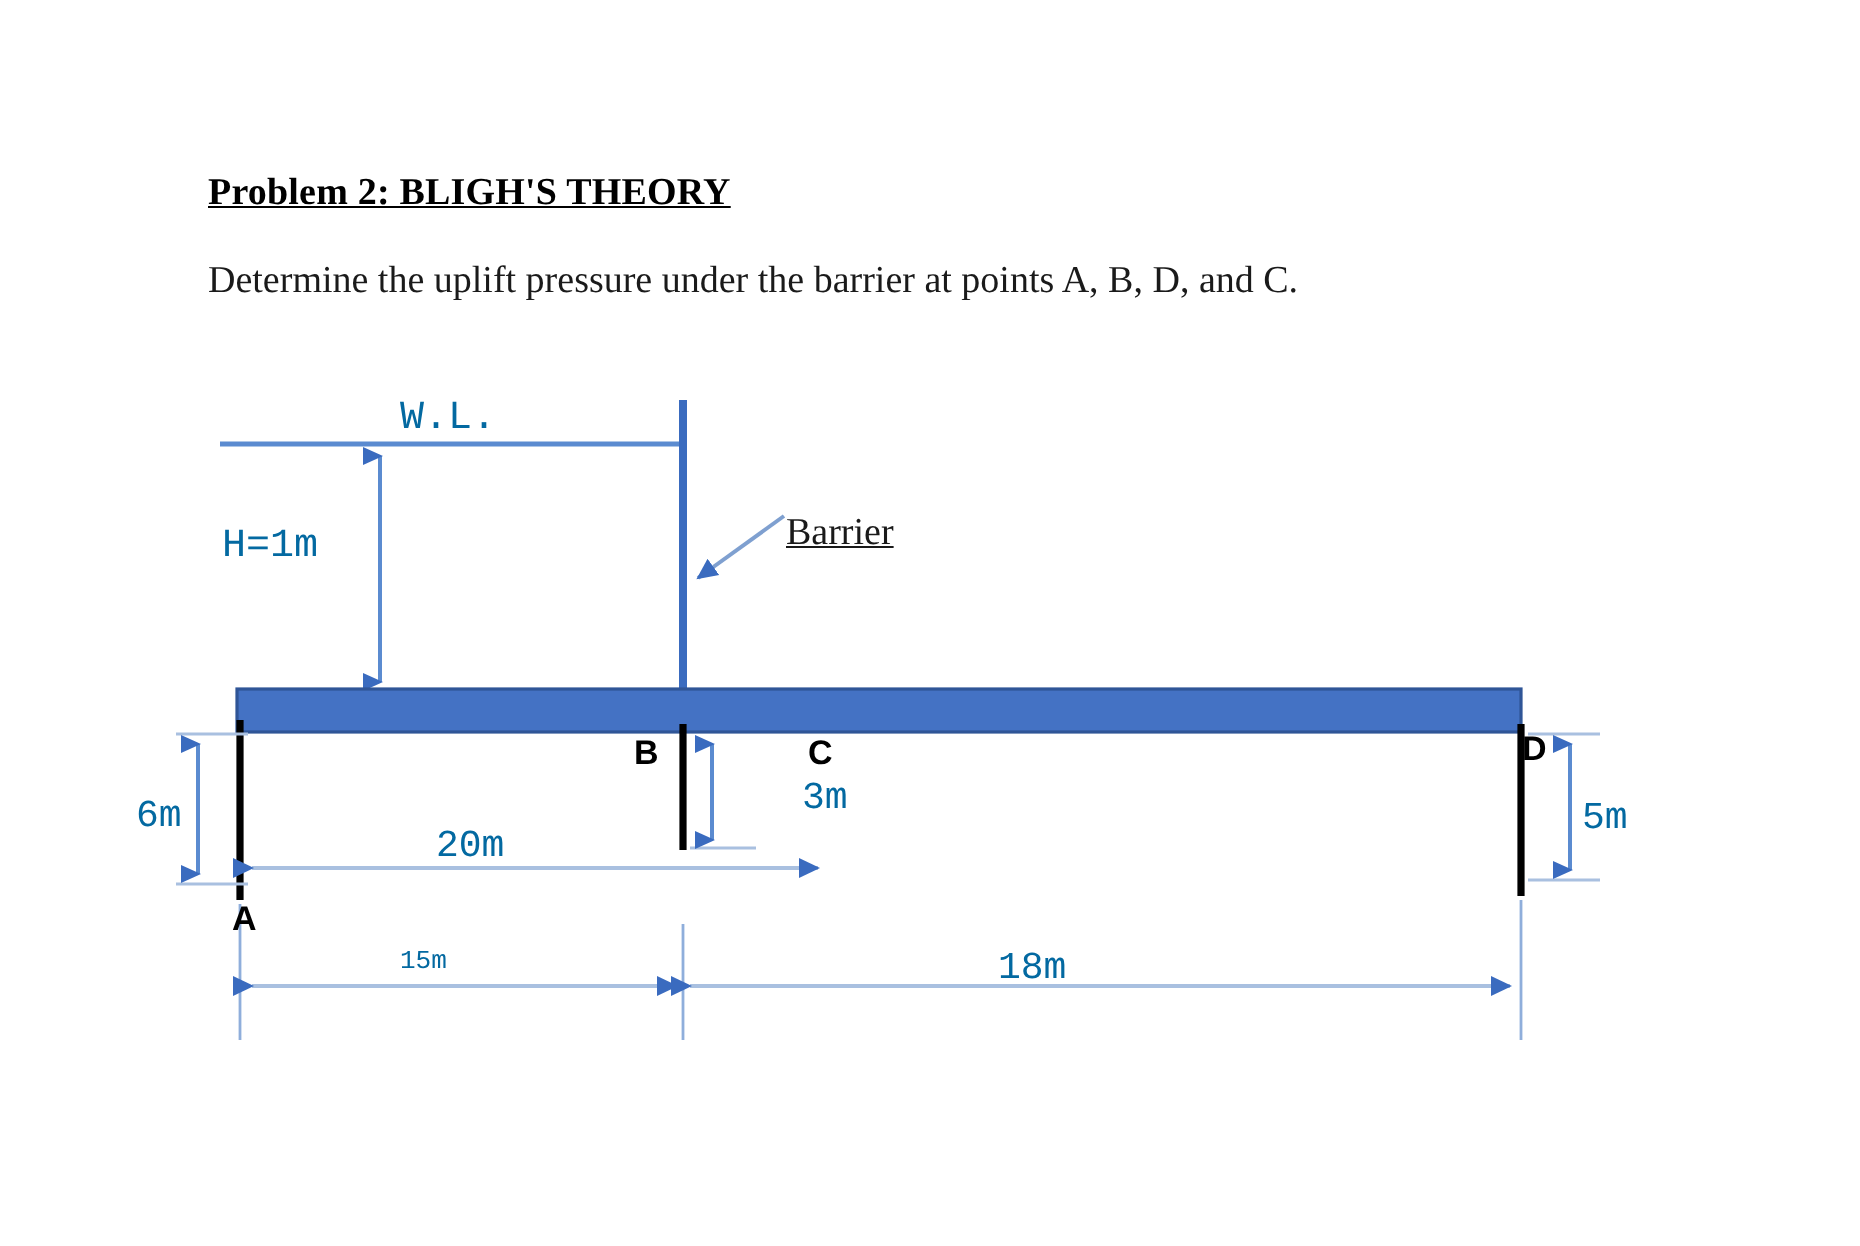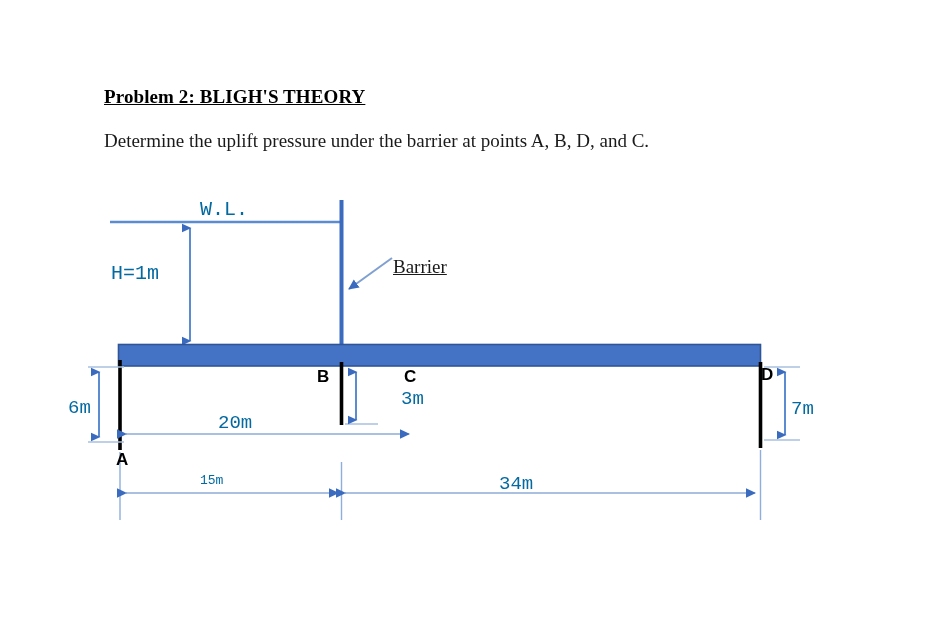--- a/index.html
+++ b/index.html
@@ -177,27 +177,27 @@
   <div class="lbl lbl-wl">W.L.</div>
 
   <div class="lbl lbl-h">H=1m</div>
 
   <div class="lbl lbl-barrier">Barrier</div>
 
   <div class="lbl lbl-6m">6m</div>
 
   <div class="lbl lbl-3m">3m</div>
 
-  <div class="lbl lbl-8m">7m</div>
+  <div class="lbl lbl-8m">5m</div>
 
   <div class="lbl lbl-20m">20m</div>
 
   <div class="lbl lbl-15m">15m</div>
 
-  <div class="lbl lbl-25m">34m</div>
+  <div class="lbl lbl-25m">18m</div>
 
   <div class="pt pt-a">A</div>
 
   <div class="pt pt-b">B</div>
 
   <div class="pt pt-c">C</div>
 
   <div class="pt pt-d">D</div>
 
 </div>

